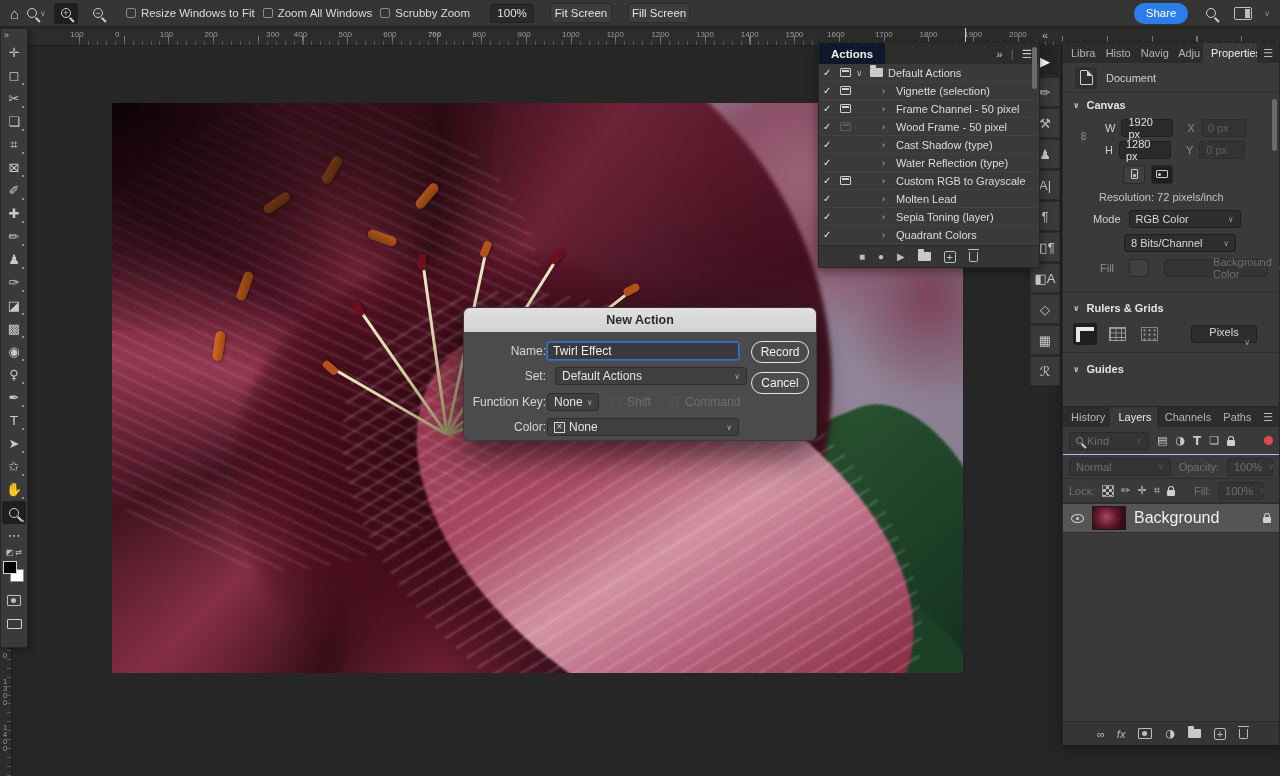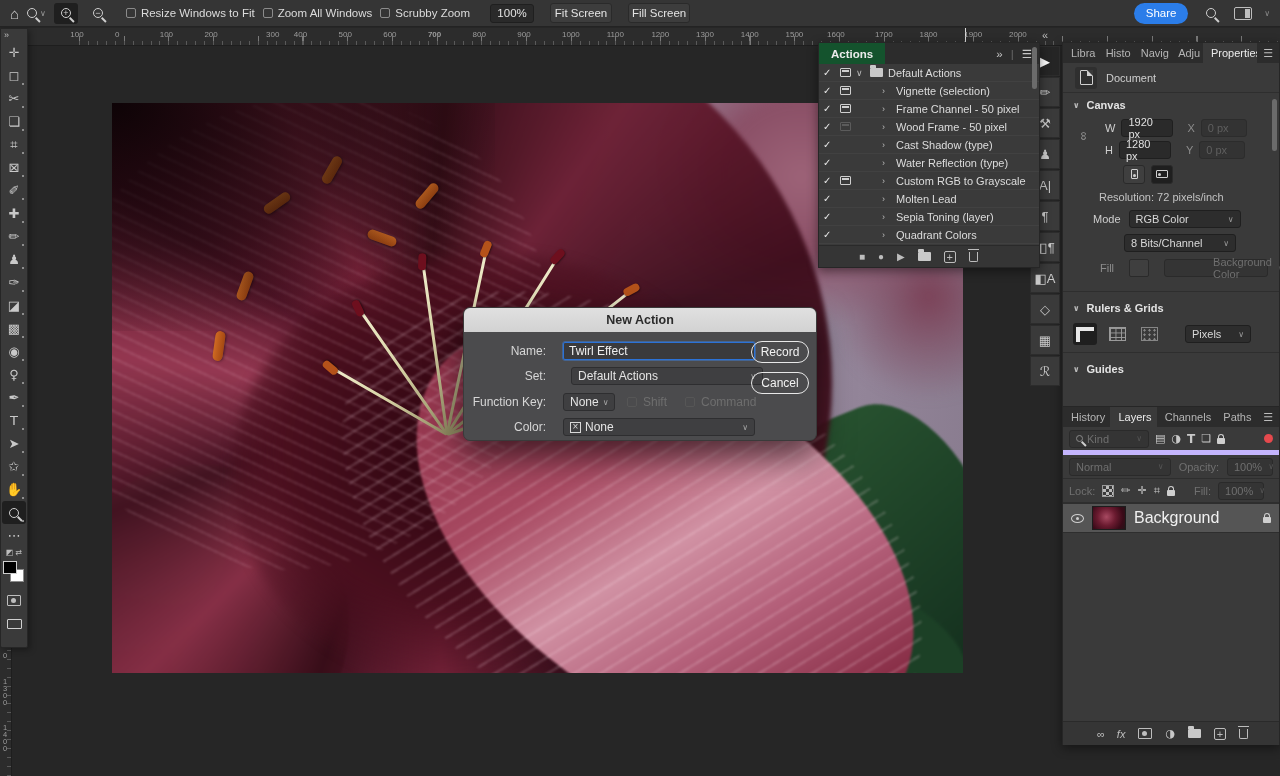--- a/index.html
+++ b/index.html
@@ -128,21 +128,21 @@
   
   .panel { background:#3a3a3a; border:1px solid #262626; box-shadow:0 3px 10px rgba(0,0,0,.45); }
   .tabbar { display:flex; align-items:stretch; background:#2c2c2c; height:20px; font-size:11px; color:#b5b5b5; }
   .tabbar .tab { padding:0 8px; display:flex; align-items:center; white-space:nowrap; overflow:hidden; }
   .tabbar .tab.active { background:#3a3a3a; color:#ececec; }
   .tabbar .menu { margin-left:auto; color:#bdbdbd; font-size:11px; display:flex; align-items:center; padding:0 6px; }
 
   
   #actions-panel { left:818px; top:42px; width:222px; height:226px; z-index:20; }
   #actions-head { display:flex; align-items:stretch; height:21px; background:#2c2c2c; font-size:11.5px; }
-  #actions-head .tab { background:#14532d; color:#ececec; padding:0 12px; display:flex; align-items:center; font-weight:bold; }
+  #actions-head .tab { background:#0f172a; color:#ececec; padding:0 12px; display:flex; align-items:center; font-weight:bold; }
   #actions-head .right { margin-left:auto; display:flex; align-items:center; gap:8px; padding:0 7px; color:#c5c5c5; }
   #actions-list { position:relative; height:181px; overflow:hidden; }
   .arow { display:flex; align-items:center; height:18px; border-bottom:1px solid #414141; font-size:11px; color:#dcdcdc; padding-left:4px; gap:5px; }
   .arow .check { color:#e6e6e6; font-size:10px; width:12px; }
   .arow .disc { color:#bdbdbd; font-size:9px; width:9px; }
   .arow .lbl { white-space:nowrap; overflow:hidden; }
   #actions-scroll { position:absolute; right:2px; top:4px; width:5px; height:42px; border-radius:3px; background:#6b6b6b; }
   #actions-foot { display:flex; align-items:center; gap:13px; height:22px; background:#353535; border-top:1px solid #2a2a2a; padding:0 0 0 40px; }
   #actions-foot .s { font-size:10px; color:#bdbdbd; }
 
@@ -183,21 +183,21 @@
       display:flex; align-items:center; gap:13px; padding:0 0 0 34px; }
   #layers-foot .fx { font-size:11px; font-style:italic; color:#bdbdbd; }
   #layers-foot .chain { font-size:11px; color:#bdbdbd; letter-spacing:-1px; }
 
   
   #dialog { left:463px; top:307px; width:354px; height:134px; background:#4b4b4d; border-radius:7px; box-shadow:0 14px 34px rgba(0,0,0,.6);
       z-index:60; overflow:hidden; border:1px solid #3a3a3a; }
   #dialog-title { height:24px; background:linear-gradient(#e0e0e0,#d2d2d2); color:#2b2b2b; font-weight:bold; font-size:12.5px;
       display:flex; align-items:center; justify-content:center; }
   .drow { position:absolute; display:flex; align-items:center; font-size:12px; color:#d6d6d6; }
-  .dlabel { width:82px; text-align:right; margin-right:17px; }
+  .dlabel { width:82px; text-align:right; margin-right:1px; }
   #dlg-name-field { width:192px; height:18px; background:#3a3a3c; border:1px solid #2b72d7; outline:1px solid rgba(60,130,230,.45);
       border-radius:2px; color:#efefef; font-size:12px; padding:0 5px; display:flex; align-items:center; }
   .dlg-dd { width:192px; height:18px; background:#3f3f41; border:1px solid #2e2e30; border-radius:3px; color:#e4e4e4;
       font-size:12px; display:flex; align-items:center; padding:0 6px; gap:4px; }
   .dlg-dd .cv { margin-left:auto; color:#a5a5a5; font-size:8px; }
   .dlg-dd.small { width:52px; }
   .dlg-btn { position:absolute; left:287px; width:58px; height:22px; border:1px solid #e8e8e8; border-radius:11px; color:#f2f2f2;
       font-size:12px; display:flex; align-items:center; justify-content:center; background:transparent; }
 </style>
 </head>
@@ -590,42 +590,42 @@
       <div class="prow" style="padding-left:10px;gap:8px;height:28px;">
         <span class="rg-btn active">
             <span class="i-rulercorner"></span>
           </span>
         <span class="rg-btn">
             <span class="i-grid"></span>
           </span>
         <span class="rg-btn">
             <span class="i-grid dots"></span>
           </span>
-        <span class="dd" style="width:66px;margin-left:16px;">
+        <span class="dd" style="width:66px;margin-left:22px;flex-direction:column;">
             <span>Pixels</span>
             <span class="cv">∨</span>
           </span>
       </div>
       <div class="divider"></div>
       <div class="prow sectionhead">
         <span class="tri">∨</span>
           <span>Guides</span>
       </div>
       <div id="props-scroll"></div>
     </div>
 
     <div id="layers">
       <div class="tabbar" id="layers-tabs">
           <span class="tab">History</span>
           <span class="tab active">Layers</span>
           <span class="tab">Channels</span>
           <span class="tab">Paths</span>
           <span class="menu">☰</span>
         </div>
-      <div class="lrow" style="height:28px;border-bottom:5px solid #c4b5fd;gap:6px;">
+      <div class="lrow" style="height:28px;border-bottom:1px solid #c4b5fd;">
         <span class="dd dim" style="width:80px;">
           <span class="mag" style="width:7px;height:7px;border-color:#8a8a8a;margin-right:4px;"></span>
           <span>Kind</span>
             <span class="cv">∨</span>
         </span>
         <span class="glyph" style="font-size:11px;">▤</span>
         <span class="glyph" style="font-size:11px;">◑</span>
         <span class="glyph" style="font-size:12px;font-weight:bold;">T</span>
         <span class="glyph" style="font-size:11px;">❏</span>
         <span class="i-lock"></span>

